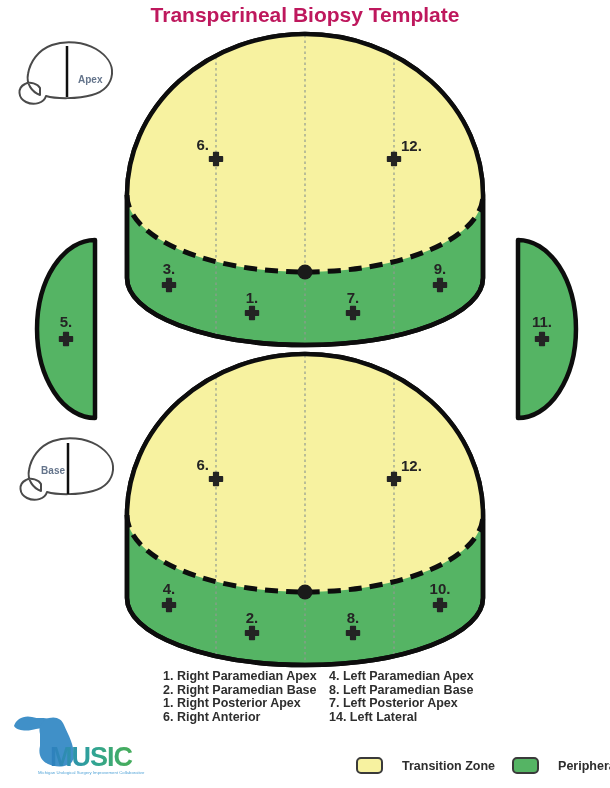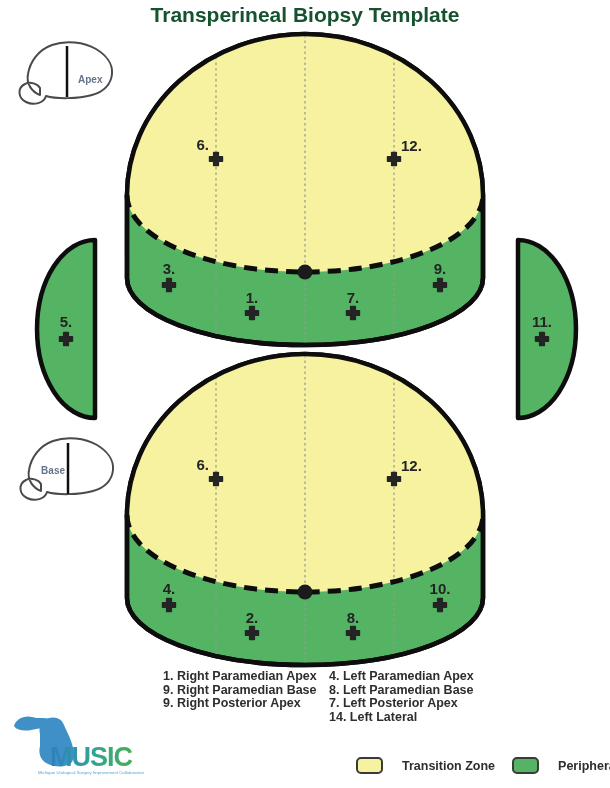--- a/index.html
+++ b/index.html
@@ -2,21 +2,21 @@
 <html><head>
 <meta charset="utf-8">
 <style>
   html,body{margin:0;padding:0;background:#ffffff;}
   body{width:610px;height:788px;position:relative;overflow:hidden;
        font-family:"Liberation Sans",sans-serif;}
   .page{position:absolute;inset:0;}
   .main-svg{position:absolute;left:0;top:0;width:610px;height:788px;}
 
   .page-title{position:absolute;top:3px;left:0;right:0;margin:0;text-align:center;
-      font-size:21px;font-weight:bold;color:#14532d;}
+      font-size:21px;font-weight:bold;color:#be185d;}
 
   
   .zone-peripheral{fill:#55B464;stroke:#0d0d0d;stroke-width:4.5;stroke-linejoin:round;}
   .zone-transition{fill:#F7F2A0;}
   .sil-stroke{fill:none;stroke:#0d0d0d;stroke-width:4.5;stroke-linejoin:round;}
   .grid-use{stroke:#8f9a90;stroke-width:1.2;stroke-dasharray:2.5 3;fill:none;}
   .front-dashed{fill:none;stroke:#0d0d0d;stroke-width:5;stroke-dasharray:13 8;}
   .marker-label{font-size:15px;font-weight:bold;fill:#242424;}
   .cross{fill:#242424;stroke:#242424;stroke-width:1.6;stroke-linejoin:round;}
   .dot{fill:#1a1a1a;}
@@ -158,22 +158,23 @@
     <g>
       <path fill="#4090C8" d="M 14,726 C 16,719 24,715 32,717 C 38,719 44,717 50,719 C 55,720 58,723 55,726 C 50,730 42,727 36,729 C 30,731 18,732 14,726 Z"></path>
       <path fill="#4090C8" d="M 40,734 C 38,727 42,720 49,718 C 56,716 62,719 64,725 C 66,730 69,735 71,741 C 74,749 75,757 72,762 C 68,767 56,768 48,764 C 41,761 38,754 40,746 Z"></path>
       <text class="logo-text" x="50" y="766" fill="url(#musicGrad)">MUSIC</text>
       <text class="logo-tagline" x="38" y="773.5">Michigan Urological Surgery Improvement Collaborative</text>
     </g>
   </svg>
 
   <div class="key-col key-left">
     <div>1. Right Paramedian Apex</div>
-    <div>9. Right Paramedian Base</div>
-    <div>9. Right Posterior Apex</div>
+    <div>2. Right Paramedian Base</div>
+    <div>1. Right Posterior Apex</div>
+    <div>6. Right Anterior</div>
   </div>
   <div class="key-col key-right">
     <div>4. Left Paramedian Apex</div>
     <div>8. Left Paramedian Base</div>
     <div>7. Left Posterior Apex</div>
     <div>14. Left Lateral</div>
   </div>
 
   <div class="zone-legend">
     <div class="swatch swatch-transition"></div>

